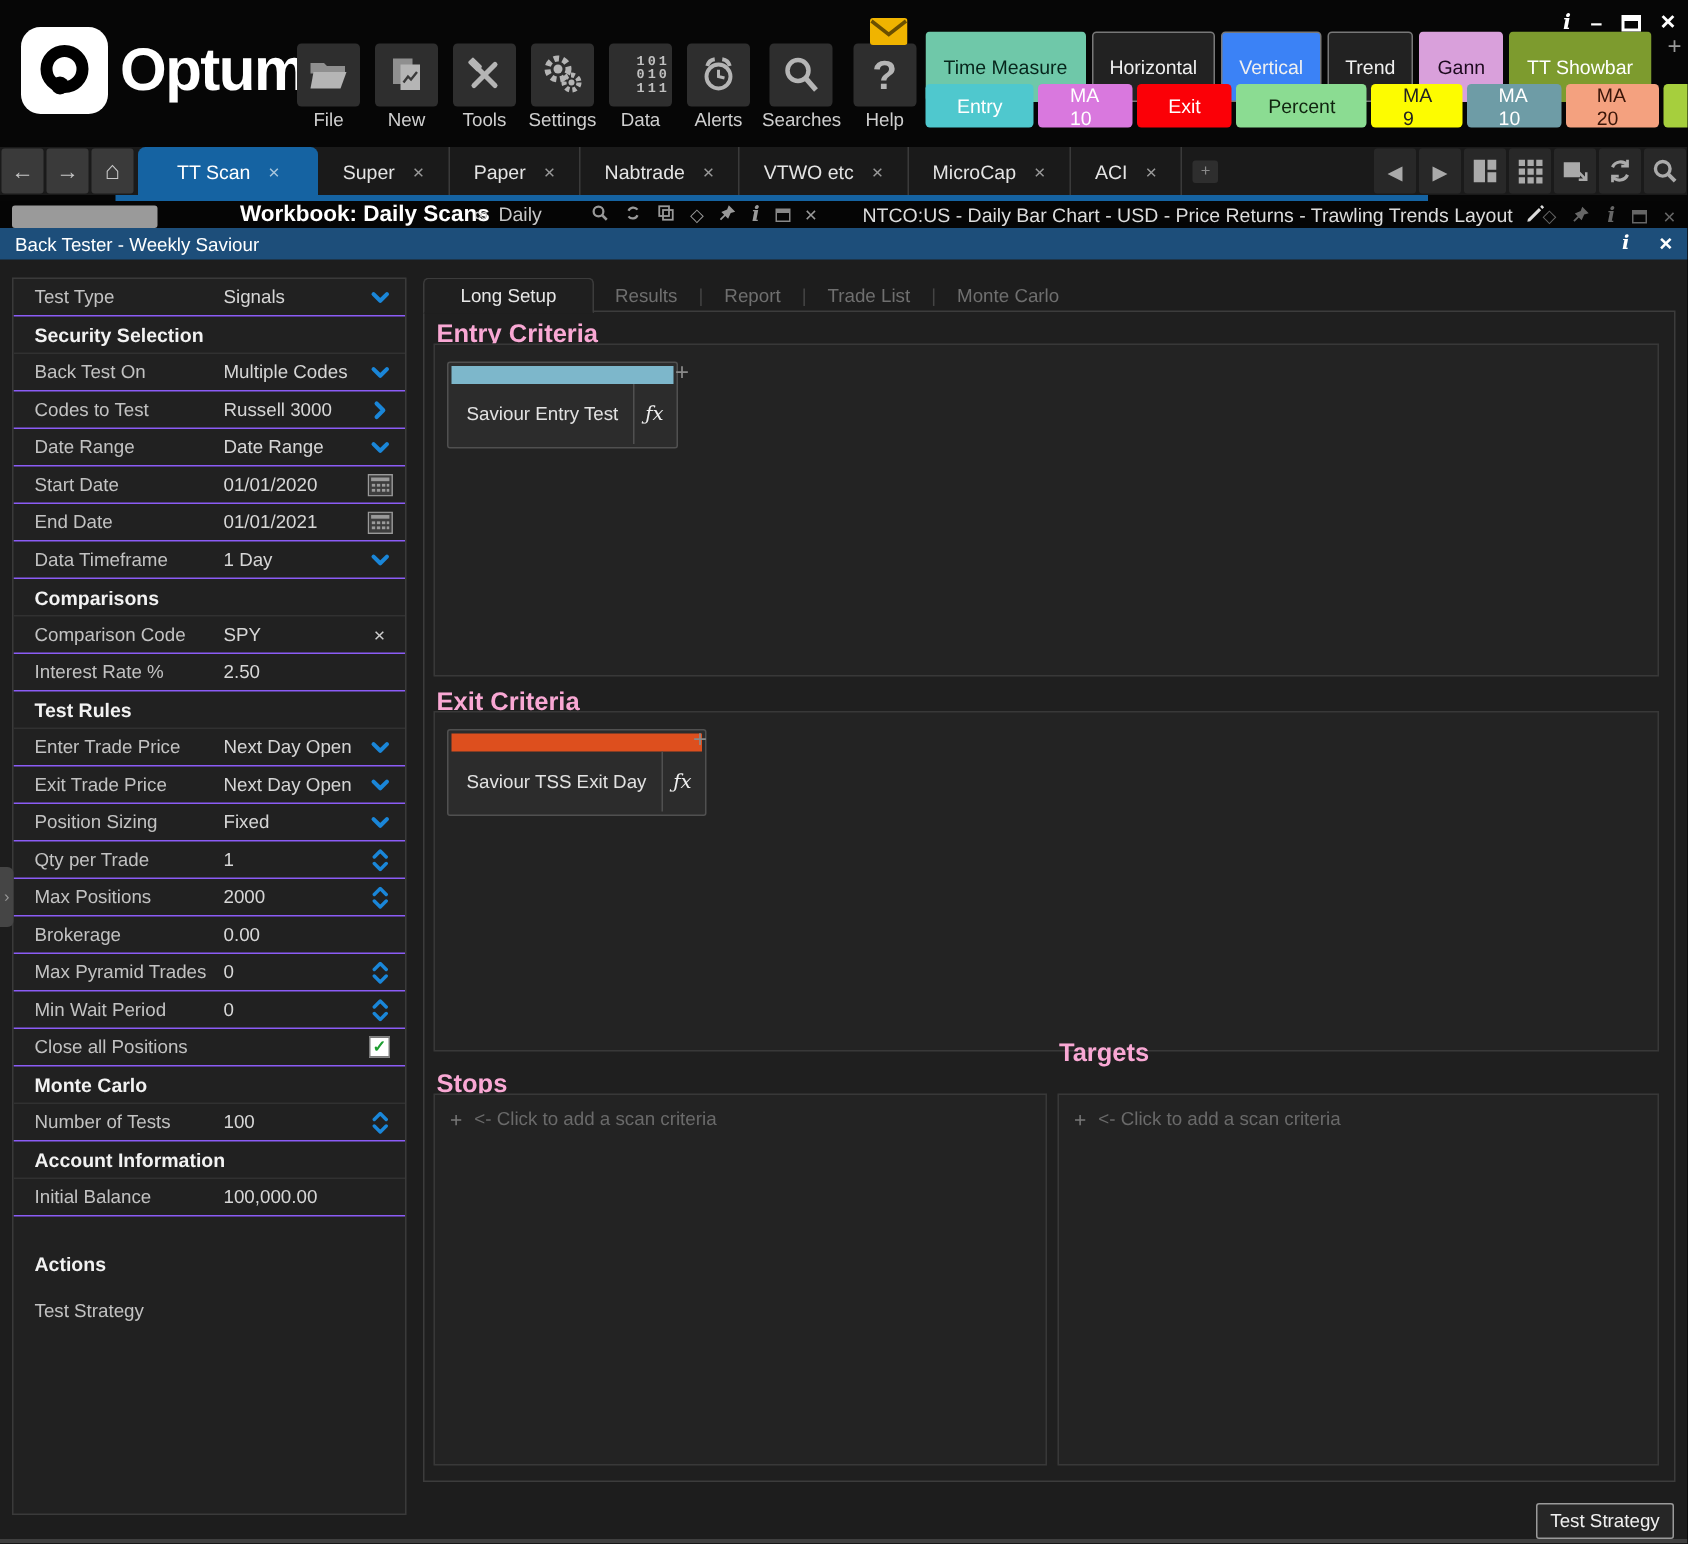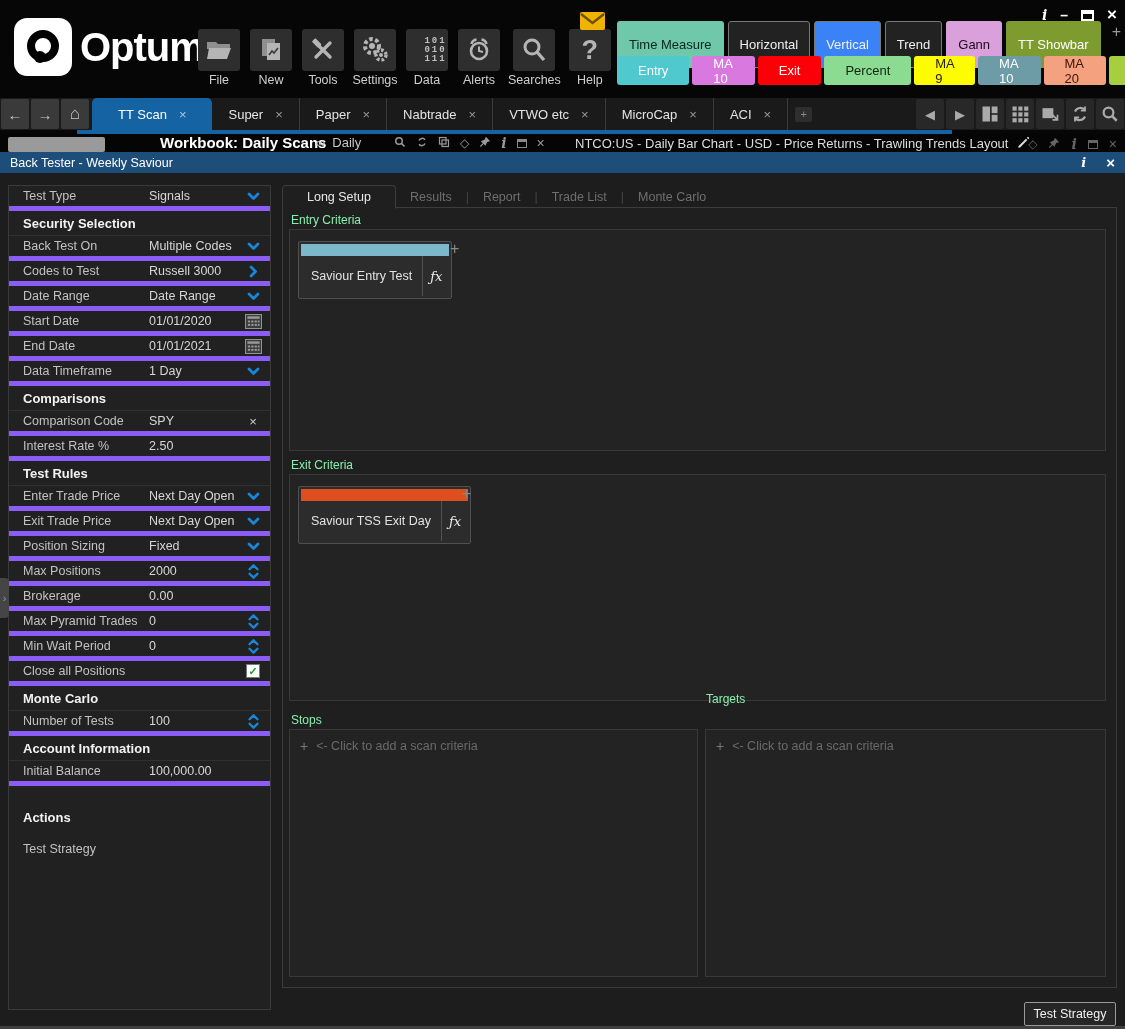--- a/index.html
+++ b/index.html
@@ -61,21 +61,21 @@
   .mini-rest.dim { border-color:#666; border-top-color:#666; }
 
   
   .dialog { position:absolute; top:152px; left:0; width:1125px; height:877px; background:#1d1d1d; }
   .dlg-title { height:21px; background:#1d4e7a; color:#fff; font-size:12.5px; display:flex; align-items:center; padding:0 10px; gap:20px; }
   .dlg-title .sp { flex:1; }
   .dlg-title .wi { font-size:13px; }
   .dlg-title .wclose { font-size:15px; }
 
   .form-panel { position:absolute; left:8px; top:33px; width:263px; height:825px; background:#212121; border:1px solid #3a3a3a; overflow:hidden; }
-  .frow { height:25px; display:flex; align-items:center; padding:0 7px 0 14px; border-bottom:5px solid #8b5cf6; }
+  .frow { height:25px; display:flex; align-items:center; padding:0 7px 0 14px; border-bottom:1px solid #8b5cf6; }
   .frow.noline { border-bottom:none; }
   .flabel { width:126px; flex:none; font-size:12.5px; color:#c2c2c2; }
   .fval { flex:1; font-size:12.5px; color:#d6d6d6; }
   .fctl { width:20px; display:flex; justify-content:center; align-items:center; }
   .fhead { height:25px; display:flex; align-items:center; padding-left:14px; font-size:13px; font-weight:bold; color:#f2f2f2; border-bottom:1px solid #313131; }
   .fhead.noline { border-bottom:none; }
   .fgap { height:19px; }
   .fgap2 { height:6px; }
   .xicon { color:#cfcfcf; font-size:13px; }
   .cbx { width:14px; height:14px; background:#fff; border:1px solid #7a7a7a; color:#1f9e32; font-size:11px; font-weight:bold;
@@ -84,21 +84,21 @@
   .split { position:absolute; left:0; top:426px; width:9px; height:40px; background:#454545; border-radius:0 4px 4px 0;
            color:#999; display:flex; align-items:center; justify-content:center; font-size:11px; }
 
   .dlg-tabs { position:absolute; left:282px; top:34px; height:22px; display:flex; align-items:flex-end; font-size:12.5px; }
   .dtab { padding:4px 14px; color:#6f6f6f; }
   .dtab.active { border:1px solid #3c3c3c; border-bottom:1px solid #1f1f1f; border-radius:4px 4px 0 0; background:#1f1f1f;
                  padding:4px 24px; color:#e8e8e8; margin-bottom:-1px; z-index:2; }
   .dsep { color:#444; padding-bottom:4px; }
 
   .content-box { position:absolute; left:282px; top:55px; width:835px; height:781px; border:1px solid #3c3c3c; background:#1f1f1f; }
-  .sec-h { position:absolute; font-size:12px; font-weight:normal; color:#86efac; }
+  .sec-h { position:absolute; font-size:17px; font-weight:bold; color:#f9a8d4; }
   .panel { position:absolute; background:#232323; border:1px solid #383838; }
   .card { position:absolute; left:8px; top:11px; border:1px solid #505050; background:#2c2c2c; border-radius:2px; padding:2px; }
   .card .bar { height:12px; }
   .card .crow { display:flex; align-items:stretch; height:40px; }
   .card .clabel { padding:0 10px; display:flex; align-items:center; font-size:12.5px; color:#e2e2e2; white-space:nowrap; }
   .card .cfx { width:27px; border-left:1px solid #505050; display:flex; align-items:center; justify-content:center;
                font:italic 13px "DejaVu Serif", serif; color:#eee; }
   .padd { position:absolute; font-size:16px; color:#8a8a8a; }
   .ph { position:absolute; left:10px; top:8px; font-size:12.5px; color:#6a6a6a; display:flex; gap:8px; align-items:center; }
   .ph .pplus { font-size:14px; color:#777; }
@@ -500,20 +500,30 @@
       <div class="frow">
         <span class="flabel">Position Sizing</span>
         <span class="fval">Fixed</span>
         <span class="fctl">
             <svg width="13" height="13" viewBox="0 0 16 16">
               <path d="M2.5 5 L8 10.5 L13.5 5" fill="none" stroke="#1a86d8" stroke-width="3.4" stroke-linecap="round" stroke-linejoin="round"></path>
             </svg>
           </span>
       </div>
       <div class="frow">
+        <span class="flabel">Qty per Trade</span>
+        <span class="fval">1</span>
+        <span class="fctl">
+            <svg width="11" height="15" viewBox="0 0 12 17">
+              <path d="M1.5 6 L6 1.5 L10.5 6" fill="none" stroke="#1a86d8" stroke-width="2.6" stroke-linecap="round" stroke-linejoin="round"></path>
+              <path d="M1.5 11 L6 15.5 L10.5 11" fill="none" stroke="#1a86d8" stroke-width="2.6" stroke-linecap="round" stroke-linejoin="round"></path>
+            </svg>
+          </span>
+      </div>
+      <div class="frow">
         <span class="flabel">Max Positions</span>
         <span class="fval">2000</span>
         <span class="fctl">
             <svg width="11" height="15" viewBox="0 0 12 17">
               <path d="M1.5 6 L6 1.5 L10.5 6" fill="none" stroke="#1a86d8" stroke-width="2.6" stroke-linecap="round" stroke-linejoin="round"></path>
               <path d="M1.5 11 L6 15.5 L10.5 11" fill="none" stroke="#1a86d8" stroke-width="2.6" stroke-linecap="round" stroke-linejoin="round"></path>
             </svg>
           </span>
       </div>
       <div class="frow">

